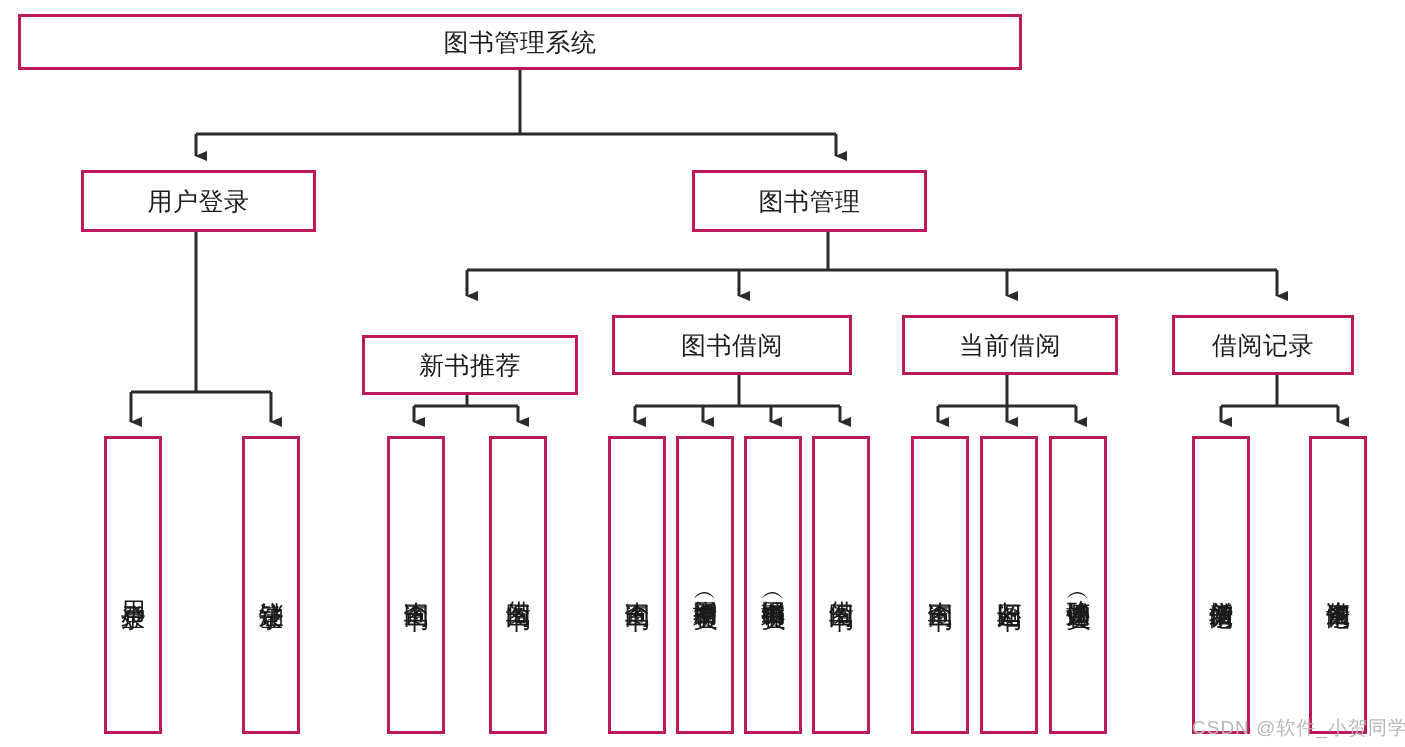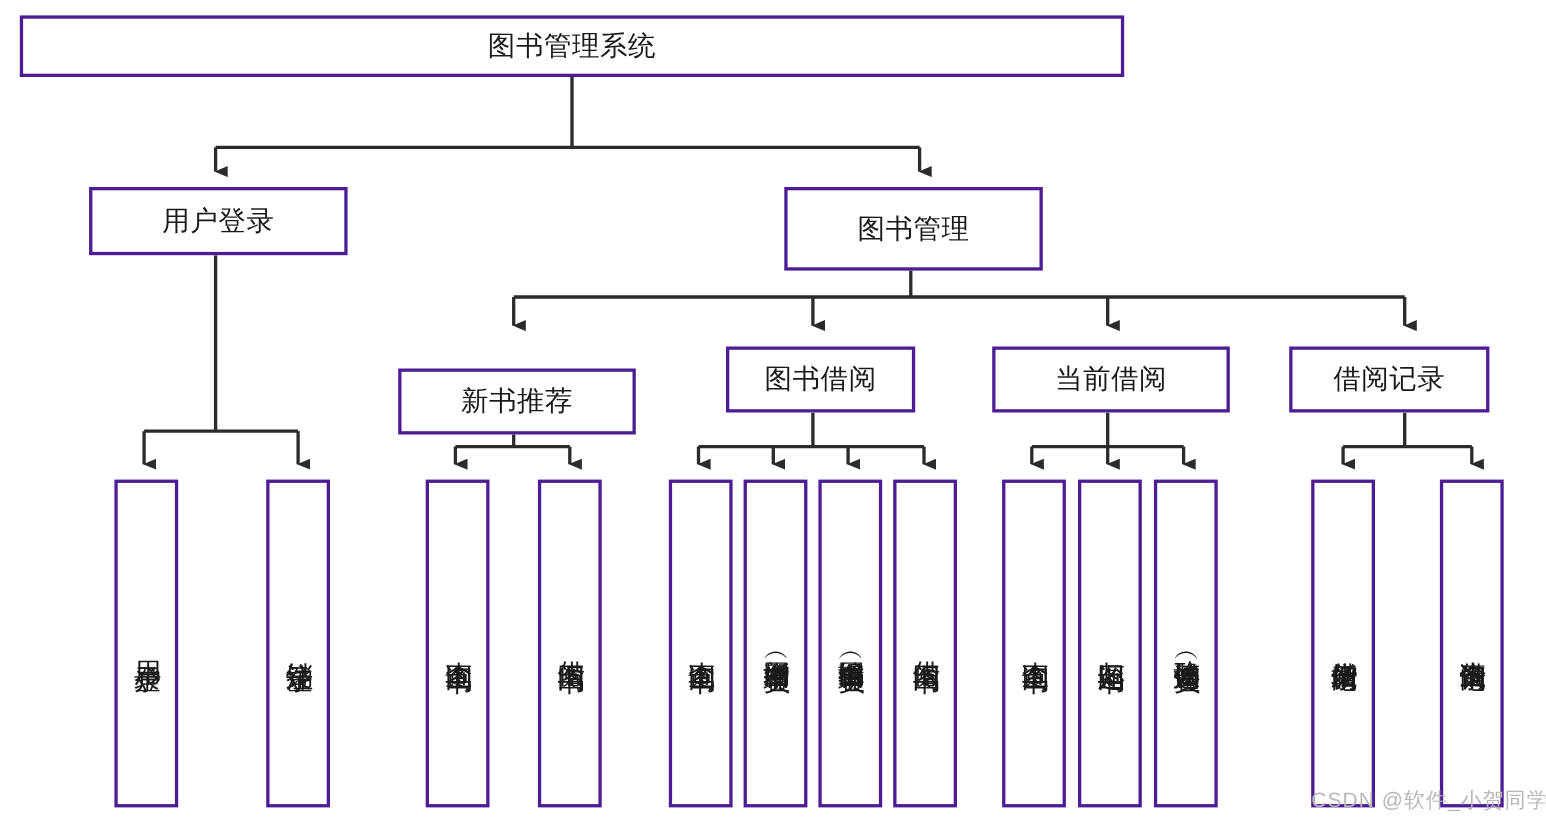--- a/index.html
+++ b/index.html
@@ -22,21 +22,21 @@
     left: 0;
     top: 0;
     width: 1405px;
     height: 747px;
     pointer-events: none;
   }
   .node {
     position: absolute;
     box-sizing: border-box;
     background: #ffffff;
-    border: 3px solid #4c1d95;
+    border: 3px solid #be185d;
     display: flex;
     align-items: center;
     justify-content: center;
     color: #1a1a1a;
   }
   .node-label {
     display: block;
     text-align: center;
     line-height: 1.12;
     letter-spacing: 0.5px;
@@ -132,29 +132,29 @@
   </svg>
 
   <div class="node root horiz" style="left:18px; top:14px; width:1004px; height:56px;">
     <span class="node-label">图书管理系统</span>
   </div>
 
   <div class="node horiz" style="left:81px; top:170px; width:235px; height:62px;">
     <span class="node-label">用户登录</span>
   </div>
 
-  <div class="node horiz" style="left:713px; top:170px; width:235px; height:76px;">
+  <div class="node horiz" style="left:692px; top:170px; width:235px; height:62px;">
     <span class="node-label">图书管理</span>
   </div>
 
   <div class="node horiz" style="left:362px; top:315px; width:216px; height:60px;margin-top:20px;">
     <span class="node-label">新书推荐</span>
   </div>
 
-  <div class="node horiz" style="left:660px; top:315px; width:172px; height:60px;">
+  <div class="node horiz" style="left:612px; top:315px; width:240px; height:60px;">
     <span class="node-label">图书借阅</span>
   </div>
 
   <div class="node horiz" style="left:902px; top:315px; width:216px; height:60px;justify-content:center;">
     <span class="node-label">当前借阅</span>
   </div>
 
   <div class="node horiz" style="left:1172px; top:315px; width:182px; height:60px;">
     <span class="node-label">借阅记录</span>
   </div>

